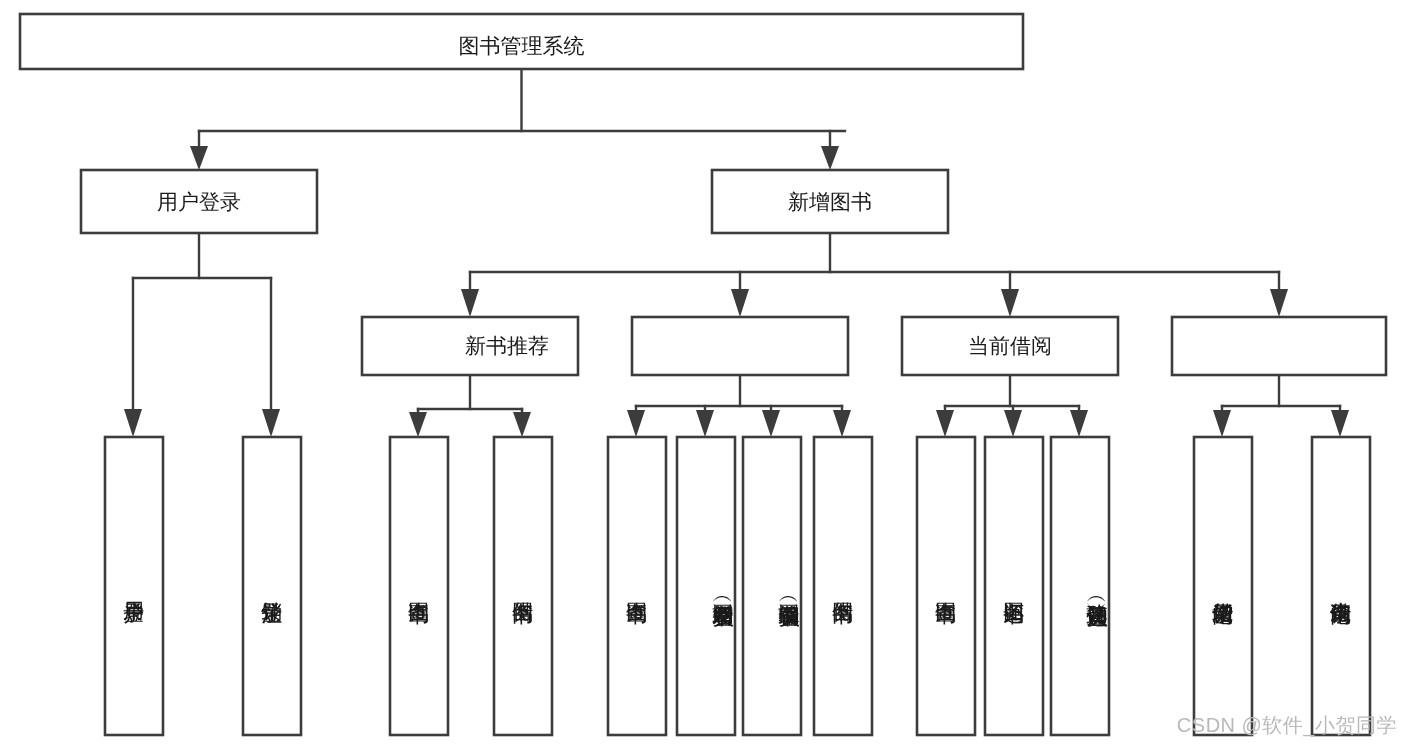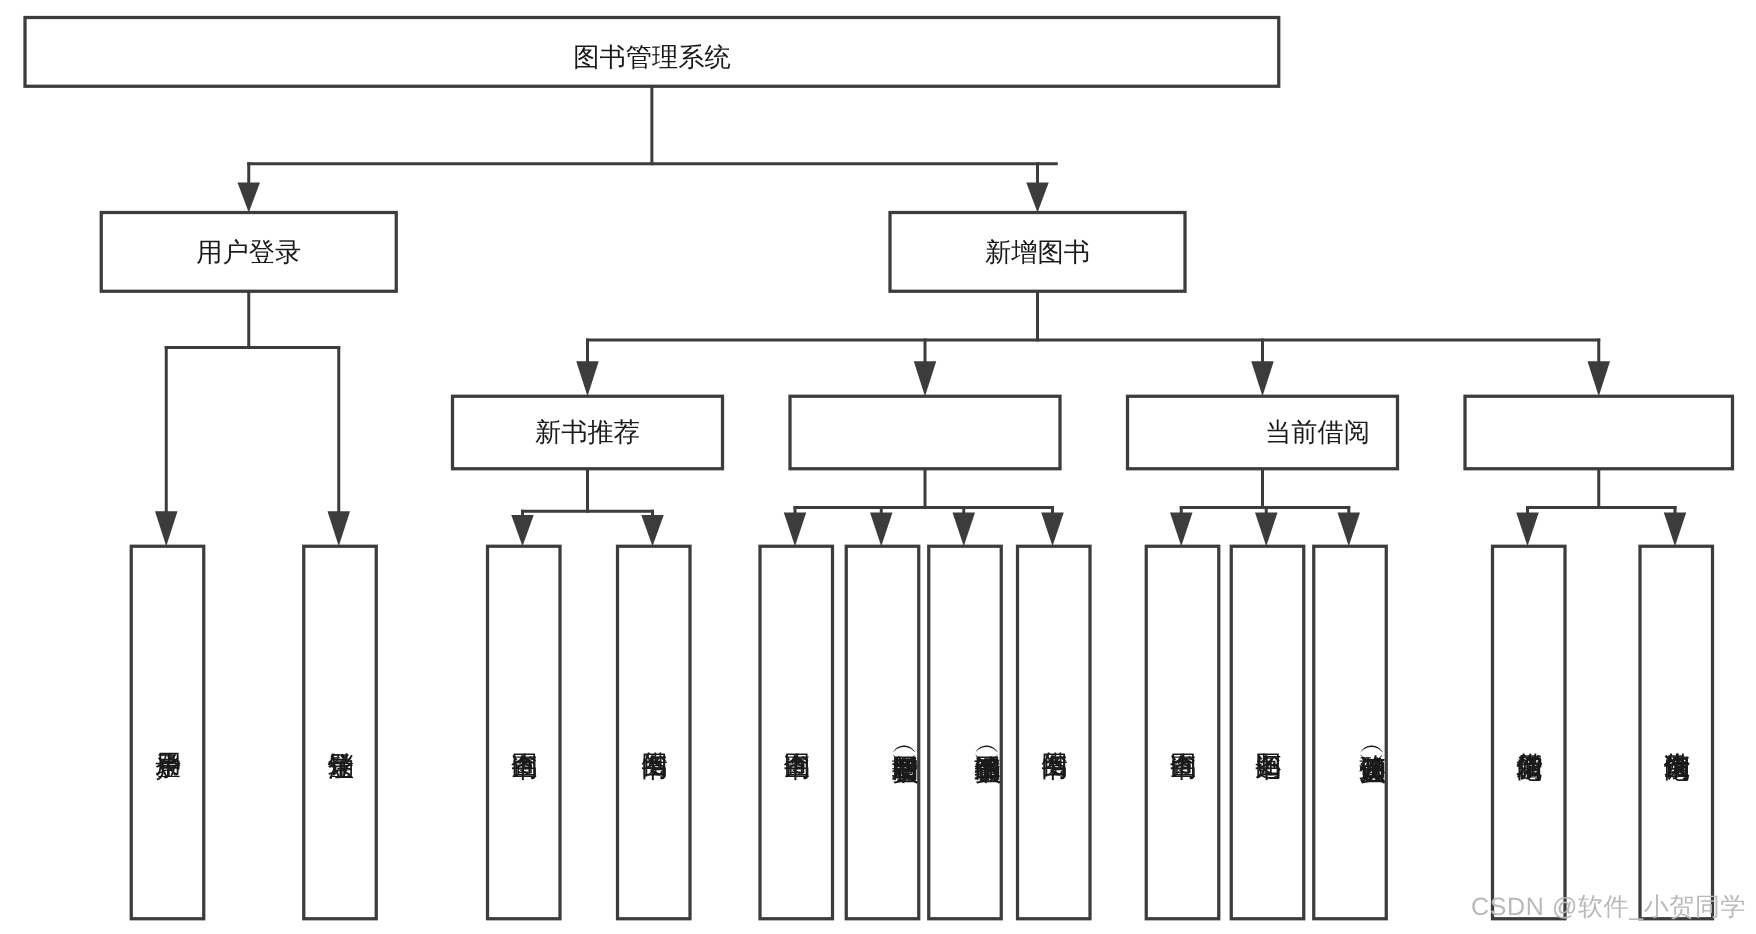--- a/index.html
+++ b/index.html
@@ -175,22 +175,22 @@
       <rect class="node-box" x="1194" y="437" width="58" height="298"></rect>
       <rect class="node-box" x="1312" y="437" width="58" height="298"></rect>
     </g>
   </svg>
 
   <div class="hlabel-wrap" style="left:20px; top:14px; width:1003px; height:64px;">图书管理系统</div>
 
   <div class="hlabel-wrap" style="left:81px; top:170px; width:236px; height:63px;">用户登录</div>
   <div class="hlabel-wrap" style="left:712px; top:170px; width:236px; height:63px;">新增图书</div>
 
-  <div class="hlabel-wrap" style="left:362px; top:317px; width:216px; height:58px;">新书推荐</div>
-  <div class="hlabel-wrap" style="left:902px; top:317px; width:216px; height:58px;margin-left:44px;">当前借阅</div>
+  <div class="hlabel-wrap" style="left:362px; top:317px; width:216px; height:58px;padding-left:37px;">新书推荐</div>
+  <div class="hlabel-wrap" style="left:902px; top:317px; width:216px; height:58px;">当前借阅</div>
 
   <div class="vlabel-wrap" style="left:105px; top:437px; width:58px; height:298px;">用户登录</div>
   <div class="vlabel-wrap" style="left:243px; top:437px; width:58px; height:298px;">注销登录</div>
   <div class="vlabel-wrap" style="left:390px; top:437px; width:58px; height:298px;">查询图书</div>
   <div class="vlabel-wrap" style="left:494px; top:437px; width:58px; height:298px;">借阅图书</div>
   <div class="vlabel-wrap" style="left:608px; top:437px; width:58px; height:298px;">查询图书</div>
   <div class="vlabel-wrap" style="left:677px; top:437px; width:58px; height:298px; align-items:flex-start; padding-top:6px; box-sizing:border-box;">新增图书（管理员）</div>
   <div class="vlabel-wrap" style="left:743px; top:437px; width:58px; height:298px; align-items:flex-start; padding-top:6px; box-sizing:border-box;">编辑图书（管理员）</div>
   <div class="vlabel-wrap" style="left:814px; top:437px; width:58px; height:298px;">借阅图书</div>
   <div class="vlabel-wrap" style="left:917px; top:437px; width:58px; height:298px;">查询图书</div>

